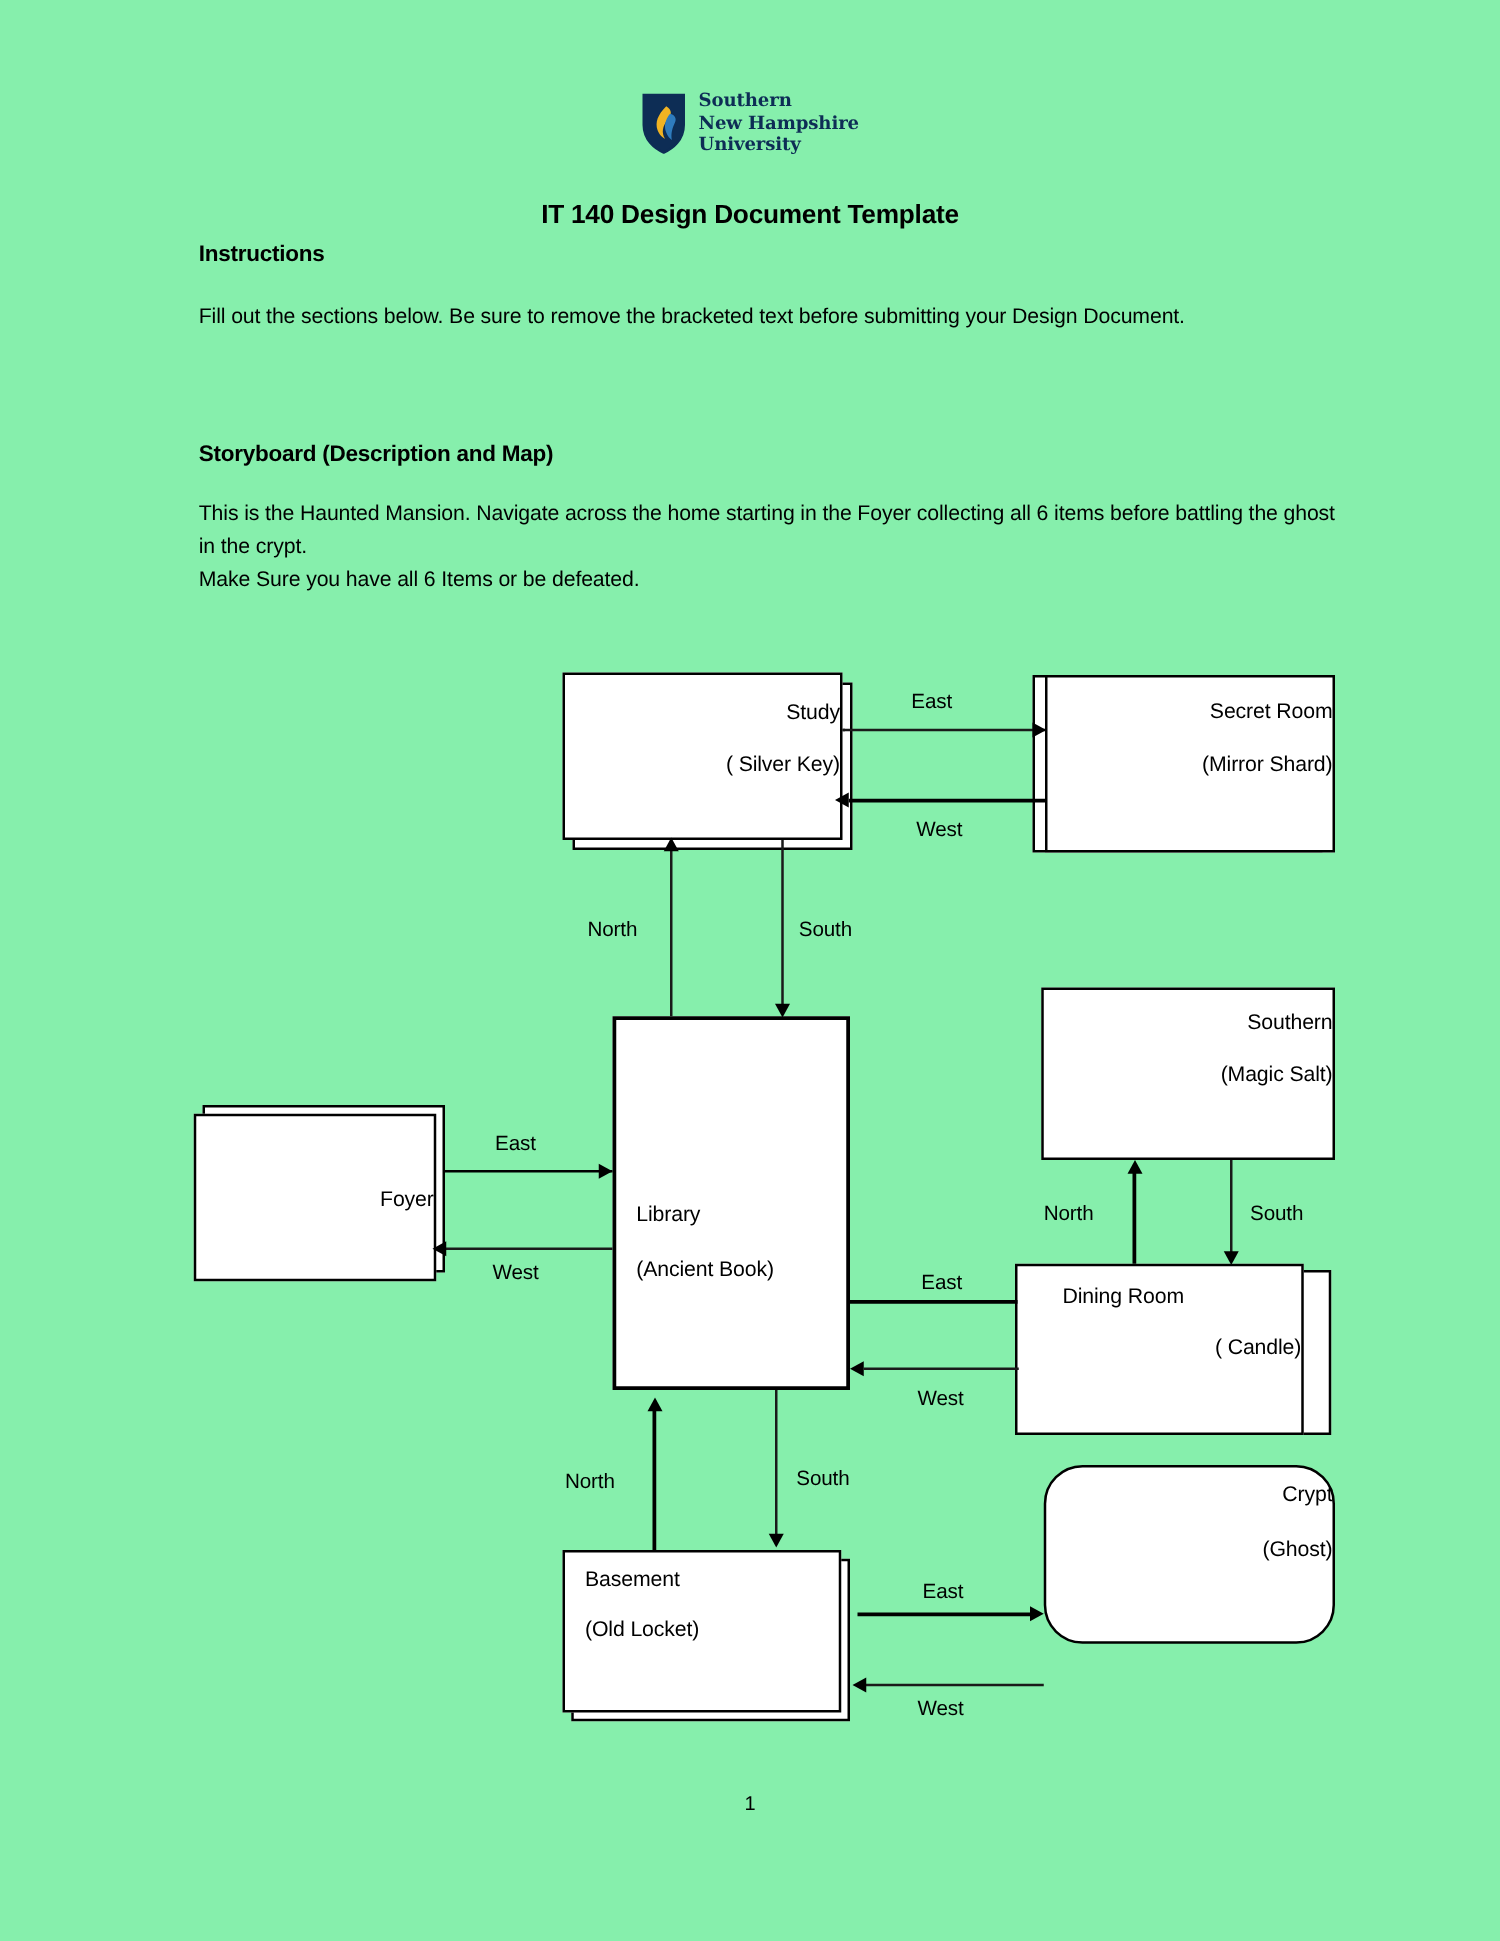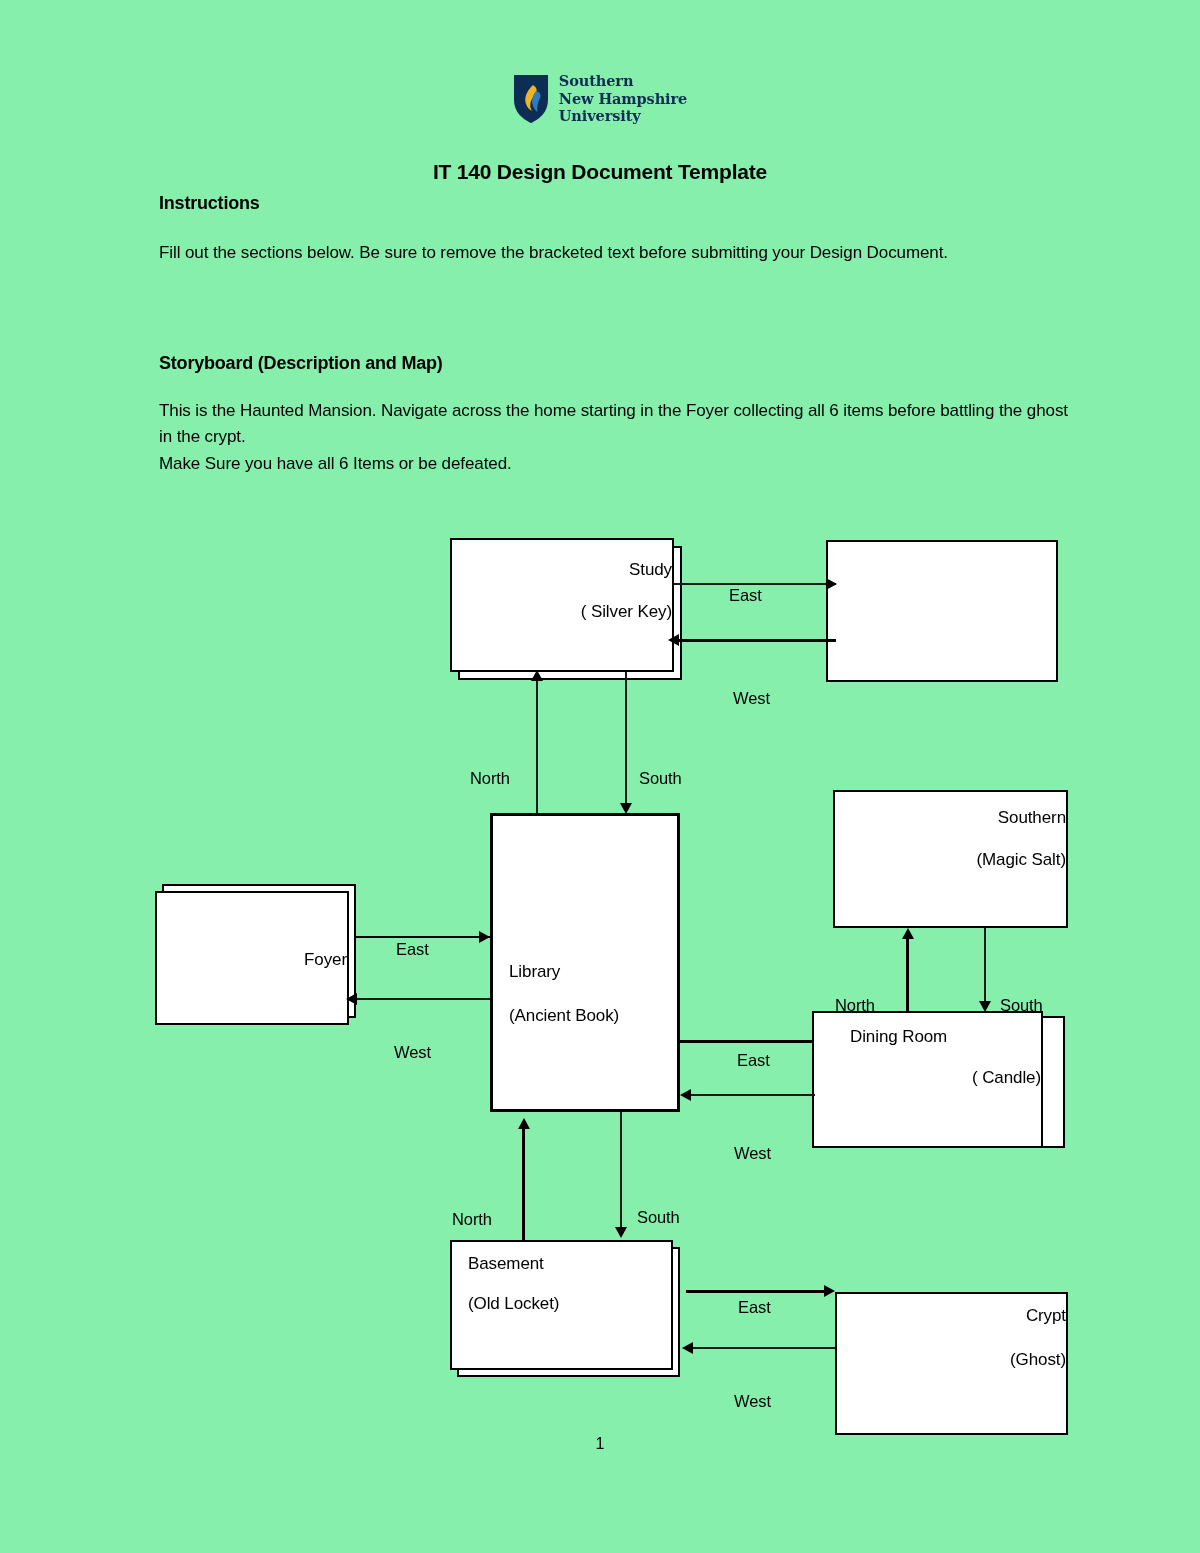--- a/index.html
+++ b/index.html
@@ -158,21 +158,20 @@
     border-top: 11px solid #000000;
   }
 
   .dirlabel {
     position: absolute;
     font-size: 16.5px;
     letter-spacing: -0.1px;
     color: #000000;
     white-space: nowrap;
     z-index: 6;
-    margin-top: 34px;
   }
 </style>
 </head>
 <body>
 
 <div id="page">
 
   <div id="logo-block">
     <div id="logo-inner">
       <span class="shield-wrap">
@@ -205,20 +204,24 @@
 
   <div id="diagram">
 
     <div class="shadow" style="left:458px; top:546px; width:224px; height:134px;"></div>
     <div class="room" style="left:450px; top:538px; width:224px; height:134px;">
       <div class="room-text" style="top:20px;">Study</div>
       <div class="room-text" style="top:62px;">( Silver Key)</div>
     </div>
 
     <div class="shadow" style="left:826px; top:540px; width:232px; height:142px;"></div>
+    <div class="room" style="left:836px; top:540px; width:232px; height:142px;">
+      <div class="room-text" style="top:17px;">Secret Room</div>
+      <div class="room-text" style="top:60px;">(Mirror Shard)</div>
+    </div>
 
     <div class="ln h thin" style="left:674px; top:583px; width:162px;"></div>
     <div class="ln v thin" style="left:674px; top:583px; height:2px;"></div>
     <div class="arrow right" style="left:826px; top:578px;"></div>
     <div class="dirlabel" style="left:729px; top:552px;">East</div>
 
     <div class="ln h" style="left:679px; top:639px; width:157px; height:3px;"></div>
     <div class="arrow left" style="left:668px; top:634px;"></div>
     <div class="dirlabel" style="left:733px; top:655px;">West</div>
 
@@ -281,21 +284,21 @@
     </div>
 
     <div class="ln v" style="left:522px; top:1126px; width:3px; height:114px;"></div>
     <div class="arrow up" style="left:518px; top:1118px;"></div>
     <div class="dirlabel" style="left:452px; top:1176px;">North</div>
 
     <div class="ln v thin" style="left:620px; top:1112px; height:119px;"></div>
     <div class="arrow down" style="left:615px; top:1227px;"></div>
     <div class="dirlabel" style="left:637px; top:1174px;">South</div>
 
-    <div class="room" style="left:835px; top:1292px; width:233px; height:143px;">
+    <div class="room" style="left:835px; top:1172px; width:233px; height:143px;border-radius:31px;">
       <div class="room-text" style="top:12px;">Crypt</div>
       <div class="room-text" style="top:56px;">(Ghost)</div>
     </div>
 
     <div class="ln h" style="left:686px; top:1290px; width:140px; height:3px;"></div>
     <div class="arrow right" style="left:824px; top:1285px;"></div>
     <div class="dirlabel" style="left:738px; top:1264px;">East</div>
 
     <div class="ln h thin" style="left:692px; top:1347px; width:143px;"></div>
     <div class="arrow left" style="left:682px; top:1342px;"></div>

